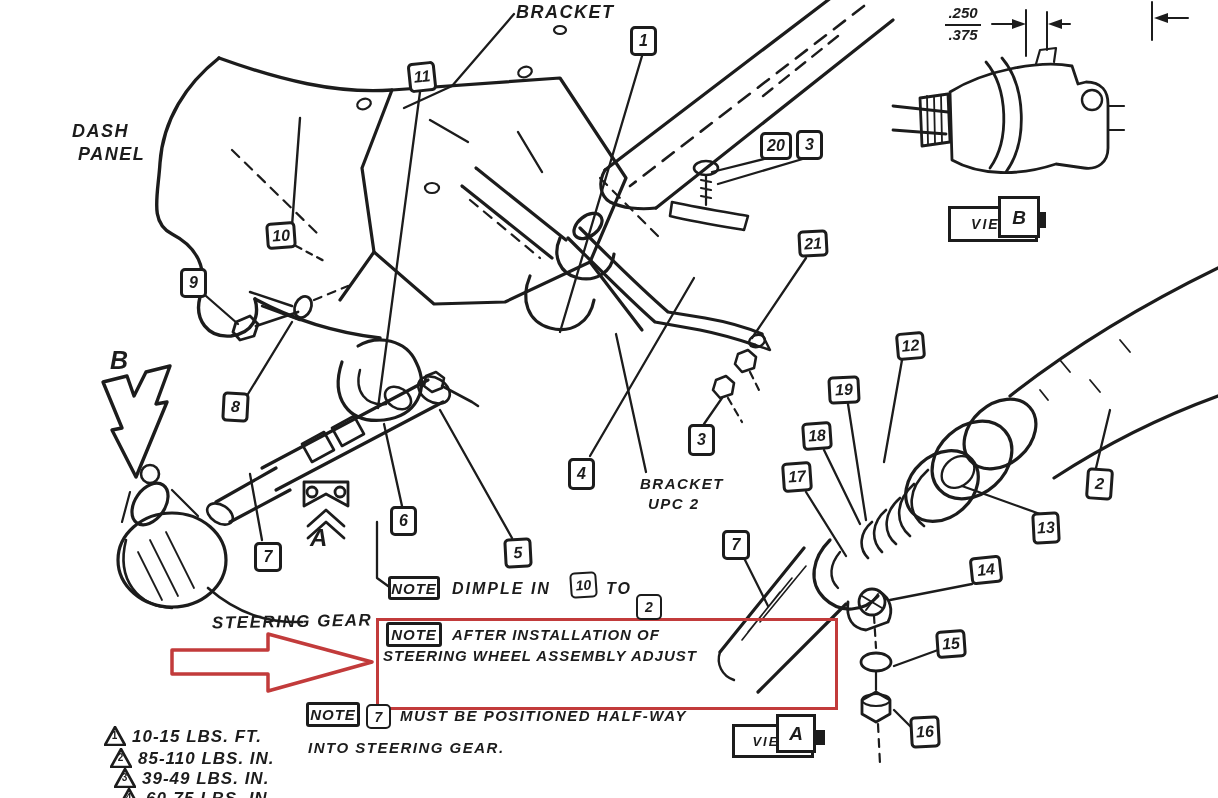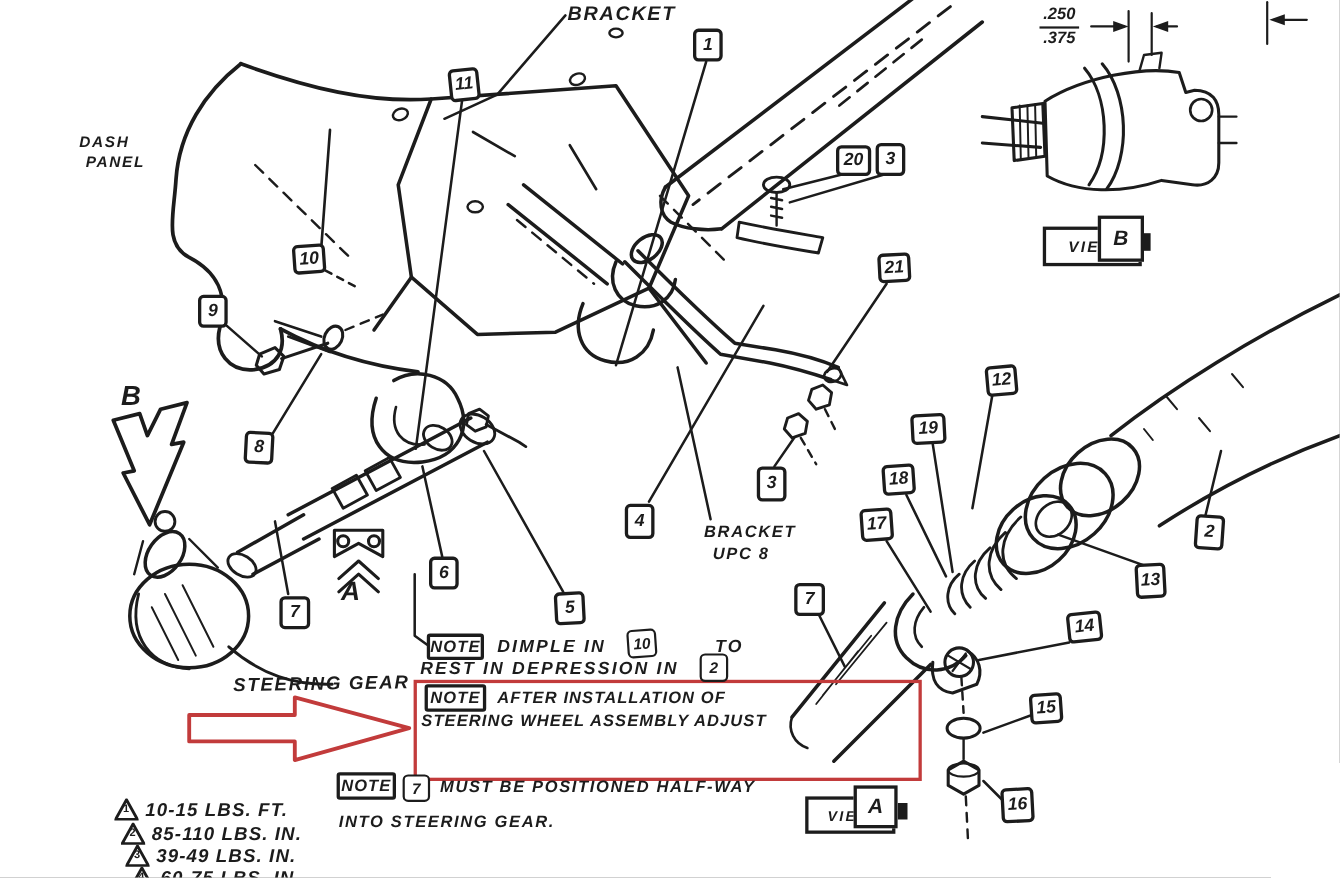--- a/index.html
+++ b/index.html
@@ -247,42 +247,41 @@
   <div class="co" style="left:802px;top:422px;width:30px;height:28px;transform:rotate(-4deg);">18</div>
   <div class="co" style="left:782px;top:462px;width:30px;height:30px;transform:rotate(-4deg);">17</div>
   <div class="co" style="left:1086px;top:468px;width:27px;height:32px;transform:rotate(4deg);">2</div>
   <div class="co" style="left:1032px;top:512px;width:28px;height:32px;transform:rotate(-3deg);">13</div>
   <div class="co" style="left:722px;top:530px;width:28px;height:30px;">7</div>
   <div class="co" style="left:970px;top:556px;width:32px;height:28px;transform:rotate(-6deg);">14</div>
   <div class="co" style="left:936px;top:630px;width:30px;height:28px;transform:rotate(-4deg);">15</div>
   <div class="co" style="left:910px;top:716px;width:30px;height:32px;transform:rotate(-3deg);">16</div>
 
   <div class="abs hand" style="left:516px;top:2px;font-size:18px;">BRACKET</div>
-  <div class="abs hand" style="left:72px;top:120px;font-size:14px;line-height:1.3;">
+  <div class="abs hand" style="left:72px;top:120px;font-size:18px;line-height:1.3;">
     <div>DASH</div>
     <div style="padding-left:6px;">PANEL</div>
   </div>
   <div class="abs hand" style="left:212px;top:612px;font-size:17px;transform:rotate(-1deg);">STEERING GEAR</div>
   <div class="abs hand" style="left:640px;top:474px;font-size:15px;line-height:1.3;">
     <div>BRACKET</div>
-    <div style="padding-left:8px;">UPC 8</div>
+    <div style="padding-left:8px;">UPC 2</div>
   </div>
   <div class="abs hand" style="left:110px;top:346px;font-size:25px;">B</div>
   <div class="abs hand" style="left:310px;top:524px;font-size:24px;">A</div>
 
   <div class="dim" style="left:936px;top:4px;width:54px;">
     <span class="upper">.250</span><br>
     <span>.375</span>
   </div>
 
   <div class="badge" style="left:388px;top:576px;width:52px;height:24px;">NOTE</div>
   <div class="noteline" style="left:452px;top:580px;font-size:16px;letter-spacing:2px;">DIMPLE IN</div>
   <div class="co sm" style="left:570px;top:572px;width:27px;height:26px;transform:rotate(-4deg);">10</div>
-  <div class="noteline" style="left:606px;top:580px;font-size:16px;letter-spacing:2px;margin-left:44px;">TO</div>
-  <div class="noteline" style="left:382px;top:600px;font-size:16px;letter-spacing:2px;">REST IN DEPRESSION IN</div>
+  <div class="noteline" style="left:606px;top:580px;font-size:16px;letter-spacing:2px;">TO</div>
   <div class="co sm" style="left:636px;top:594px;width:26px;height:26px;">2</div>
 
   <div class="badge" style="left:386px;top:622px;width:56px;height:25px;">NOTE</div>
   <div class="noteline" style="left:452px;top:627px;font-size:15px;">AFTER INSTALLATION OF</div>
   <div class="noteline" style="left:383px;top:648px;font-size:15px;">STEERING WHEEL ASSEMBLY ADJUST</div>
 
   <div class="badge" style="left:306px;top:702px;width:54px;height:25px;">NOTE</div>
   <div class="co sm" style="left:366px;top:704px;width:25px;height:25px;">7</div>
   <div class="noteline" style="left:400px;top:708px;font-size:15px;letter-spacing:1.5px;">MUST BE POSITIONED HALF-WAY</div>
   <div class="noteline" style="left:308px;top:730px;font-size:15px;letter-spacing:1.5px;margin-top:10px;">INTO STEERING GEAR.</div>

